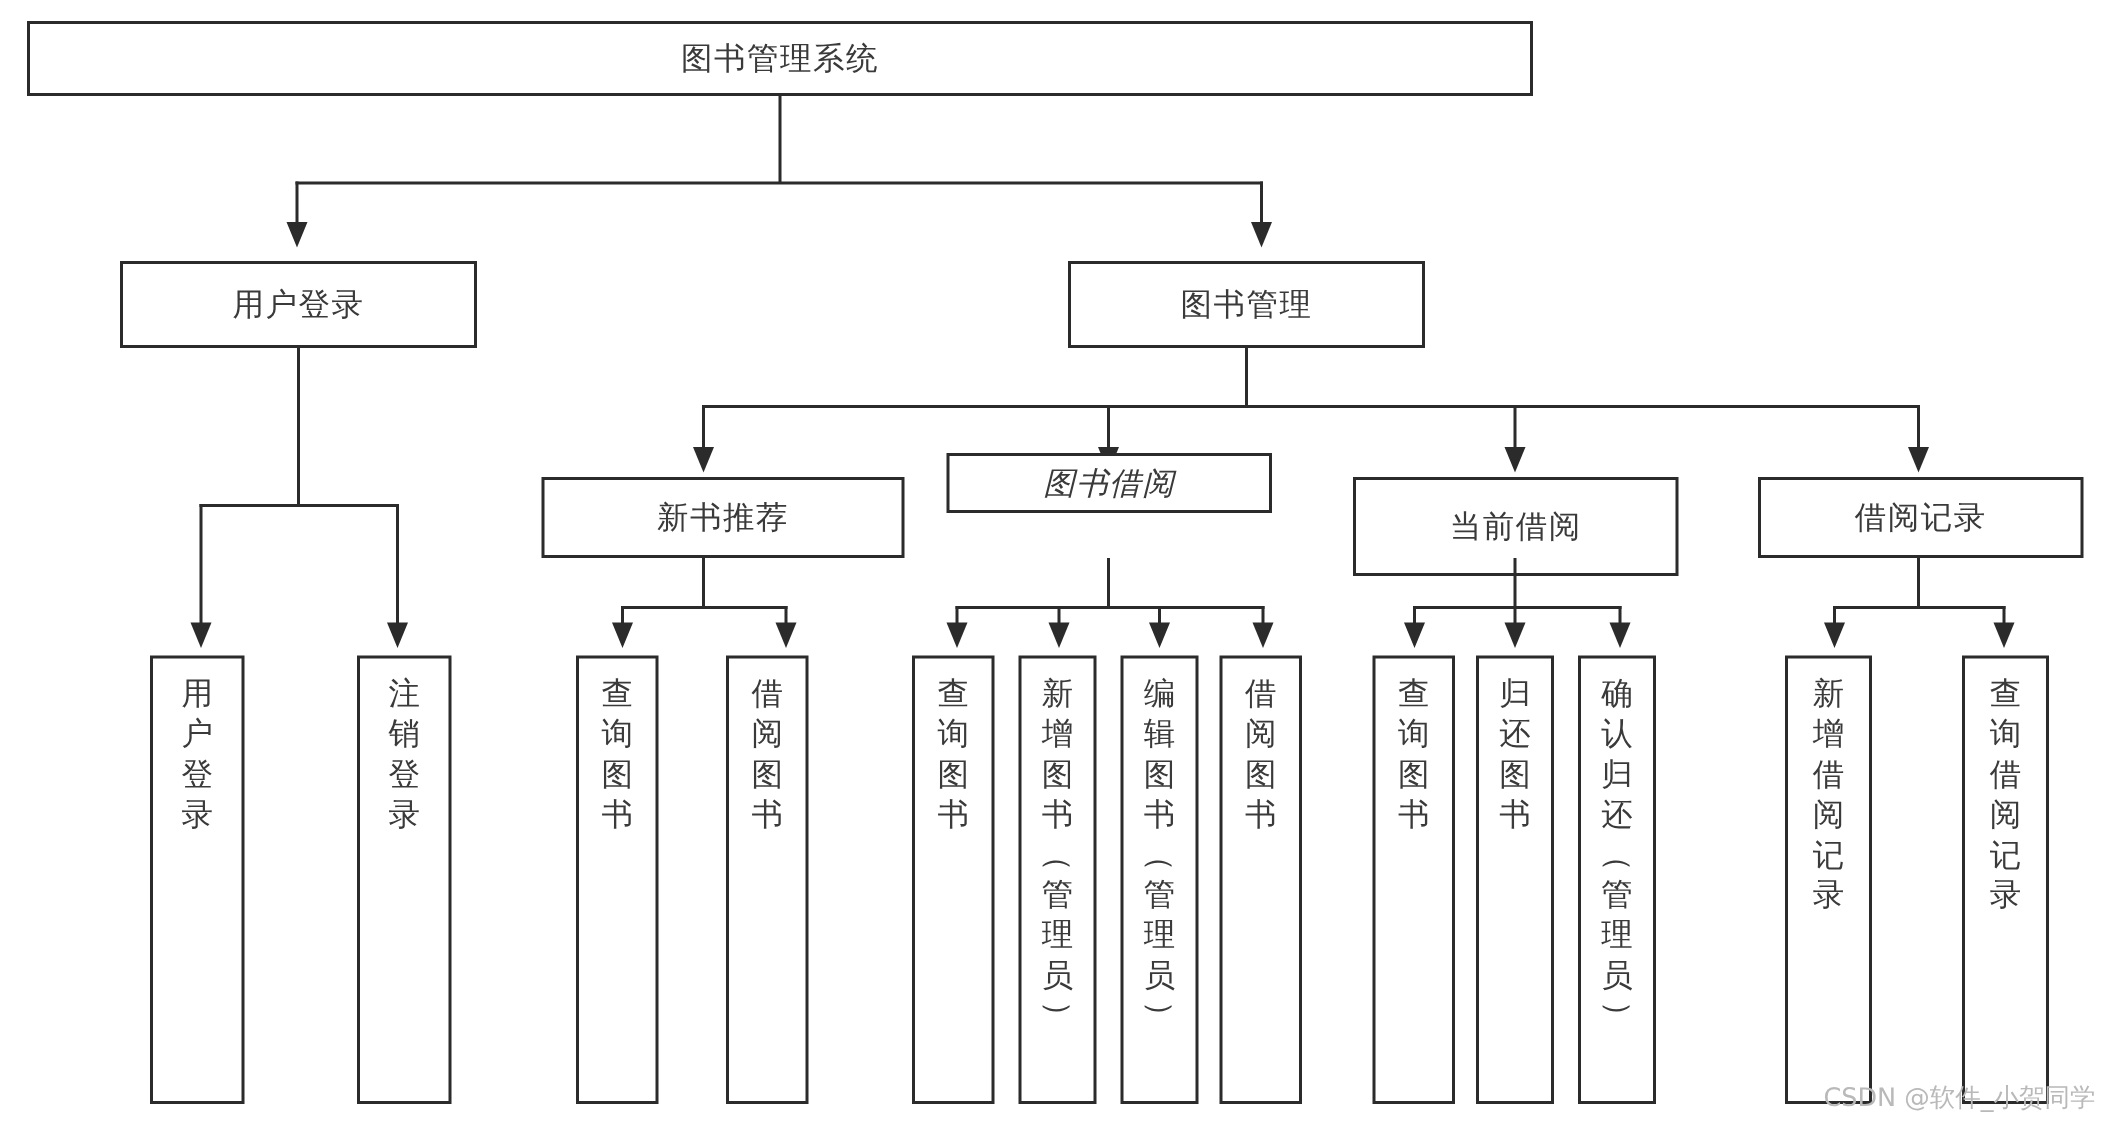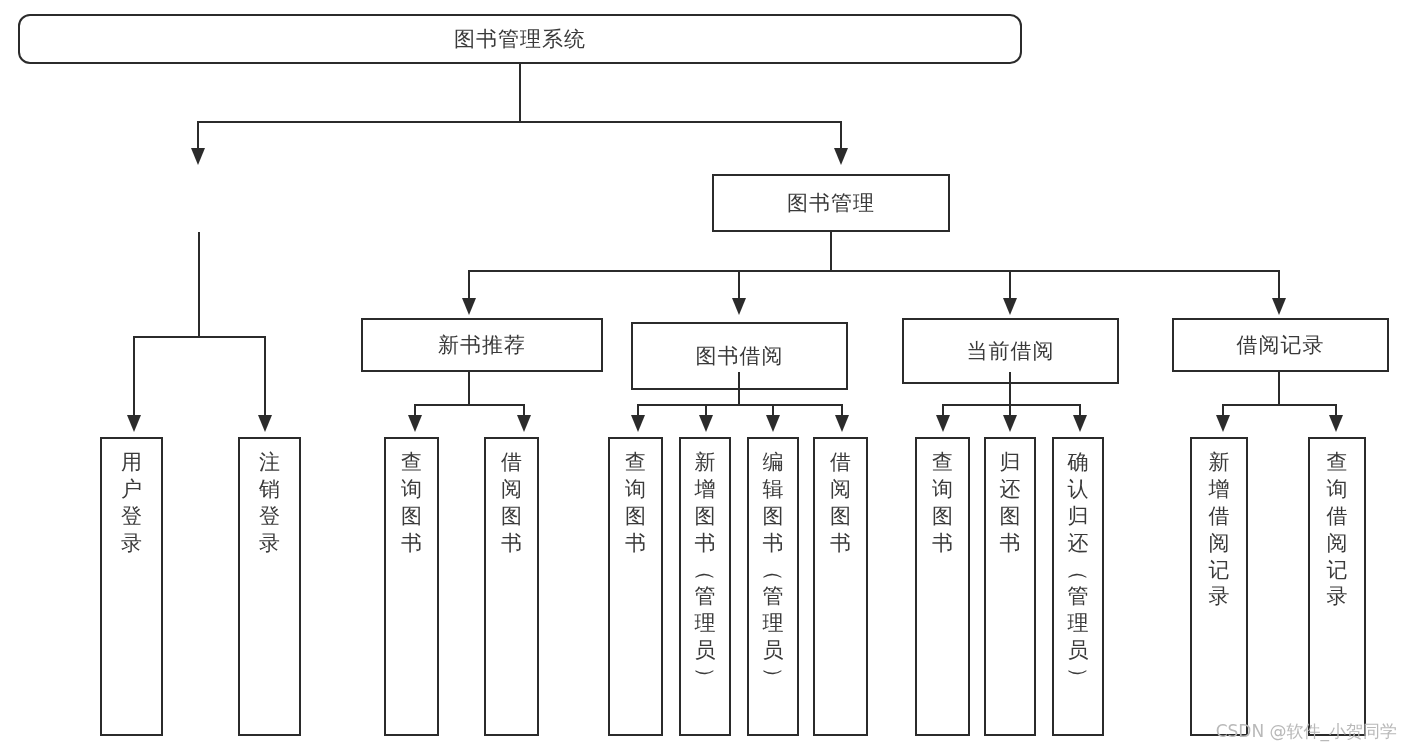--- a/index.html
+++ b/index.html
@@ -81,31 +81,34 @@
     font-family: "DejaVu Sans", "Liberation Sans", sans-serif;
     white-space: nowrap;
     pointer-events: none;
   }
 </style>
 </head>
 <body>
 
 <div id="canvas">
 
-  <div class="node h" style="left:18px; top:14px; width:1004px; height:50px;border-radius:12px;">
+  <div class="node h" style="left:18px; top:14px; width:1004px; height:50px;">
     <span>图书管理系统</span>
   </div>
 
   <div class="ln vline" style="left:519px; top:64px; width:2px; height:58px;"></div>
   <div class="ln hline" style="left:197px; top:121px; width:645px; height:2px;"></div>
   <div class="ln vline" style="left:197px; top:121px; width:2px; height:29px;"></div>
   <div class="ln vline" style="left:840px; top:121px; width:2px; height:29px;"></div>
   <div class="arrow" style="left:191px; top:148px;"></div>
   <div class="arrow" style="left:834px; top:148px;"></div>
 
+  <div class="node h" style="left:80px; top:174px; width:238px; height:58px;">
+    <span>用户登录</span>
+  </div>
   <div class="node h" style="left:712px; top:174px; width:238px; height:58px;">
     <span>图书管理</span>
   </div>
 
   <div class="ln vline" style="left:198px; top:232px; width:2px; height:105px;"></div>
   <div class="ln hline" style="left:133px; top:336px; width:133px; height:2px;"></div>
   <div class="ln vline" style="left:133px; top:336px; width:2px; height:81px;"></div>
   <div class="ln vline" style="left:264px; top:336px; width:2px; height:81px;"></div>
   <div class="arrow" style="left:127px; top:415px;"></div>
   <div class="arrow" style="left:258px; top:415px;"></div>
@@ -117,21 +120,21 @@
   <div class="ln vline" style="left:1009px; top:270px; width:2px; height:30px;"></div>
   <div class="ln vline" style="left:1278px; top:270px; width:2px; height:30px;"></div>
   <div class="arrow" style="left:462px; top:298px;"></div>
   <div class="arrow" style="left:732px; top:298px;"></div>
   <div class="arrow" style="left:1003px; top:298px;"></div>
   <div class="arrow" style="left:1272px; top:298px;"></div>
 
   <div class="node h" style="left:361px; top:318px; width:242px; height:54px;">
     <span>新书推荐</span>
   </div>
-  <div class="node h" style="left:631px; top:322px; width:217px; height:68px;">
+  <div class="node h" style="left:631px; top:302px; width:217px; height:40px;font-style:italic;">
     <span>图书借阅</span>
   </div>
   <div class="node h" style="left:902px; top:318px; width:217px; height:66px;">
     <span>当前借阅</span>
   </div>
   <div class="node h" style="left:1172px; top:318px; width:217px; height:54px;">
     <span>借阅记录</span>
   </div>
 
   <div class="ln vline" style="left:468px; top:372px; width:2px; height:33px;"></div>

